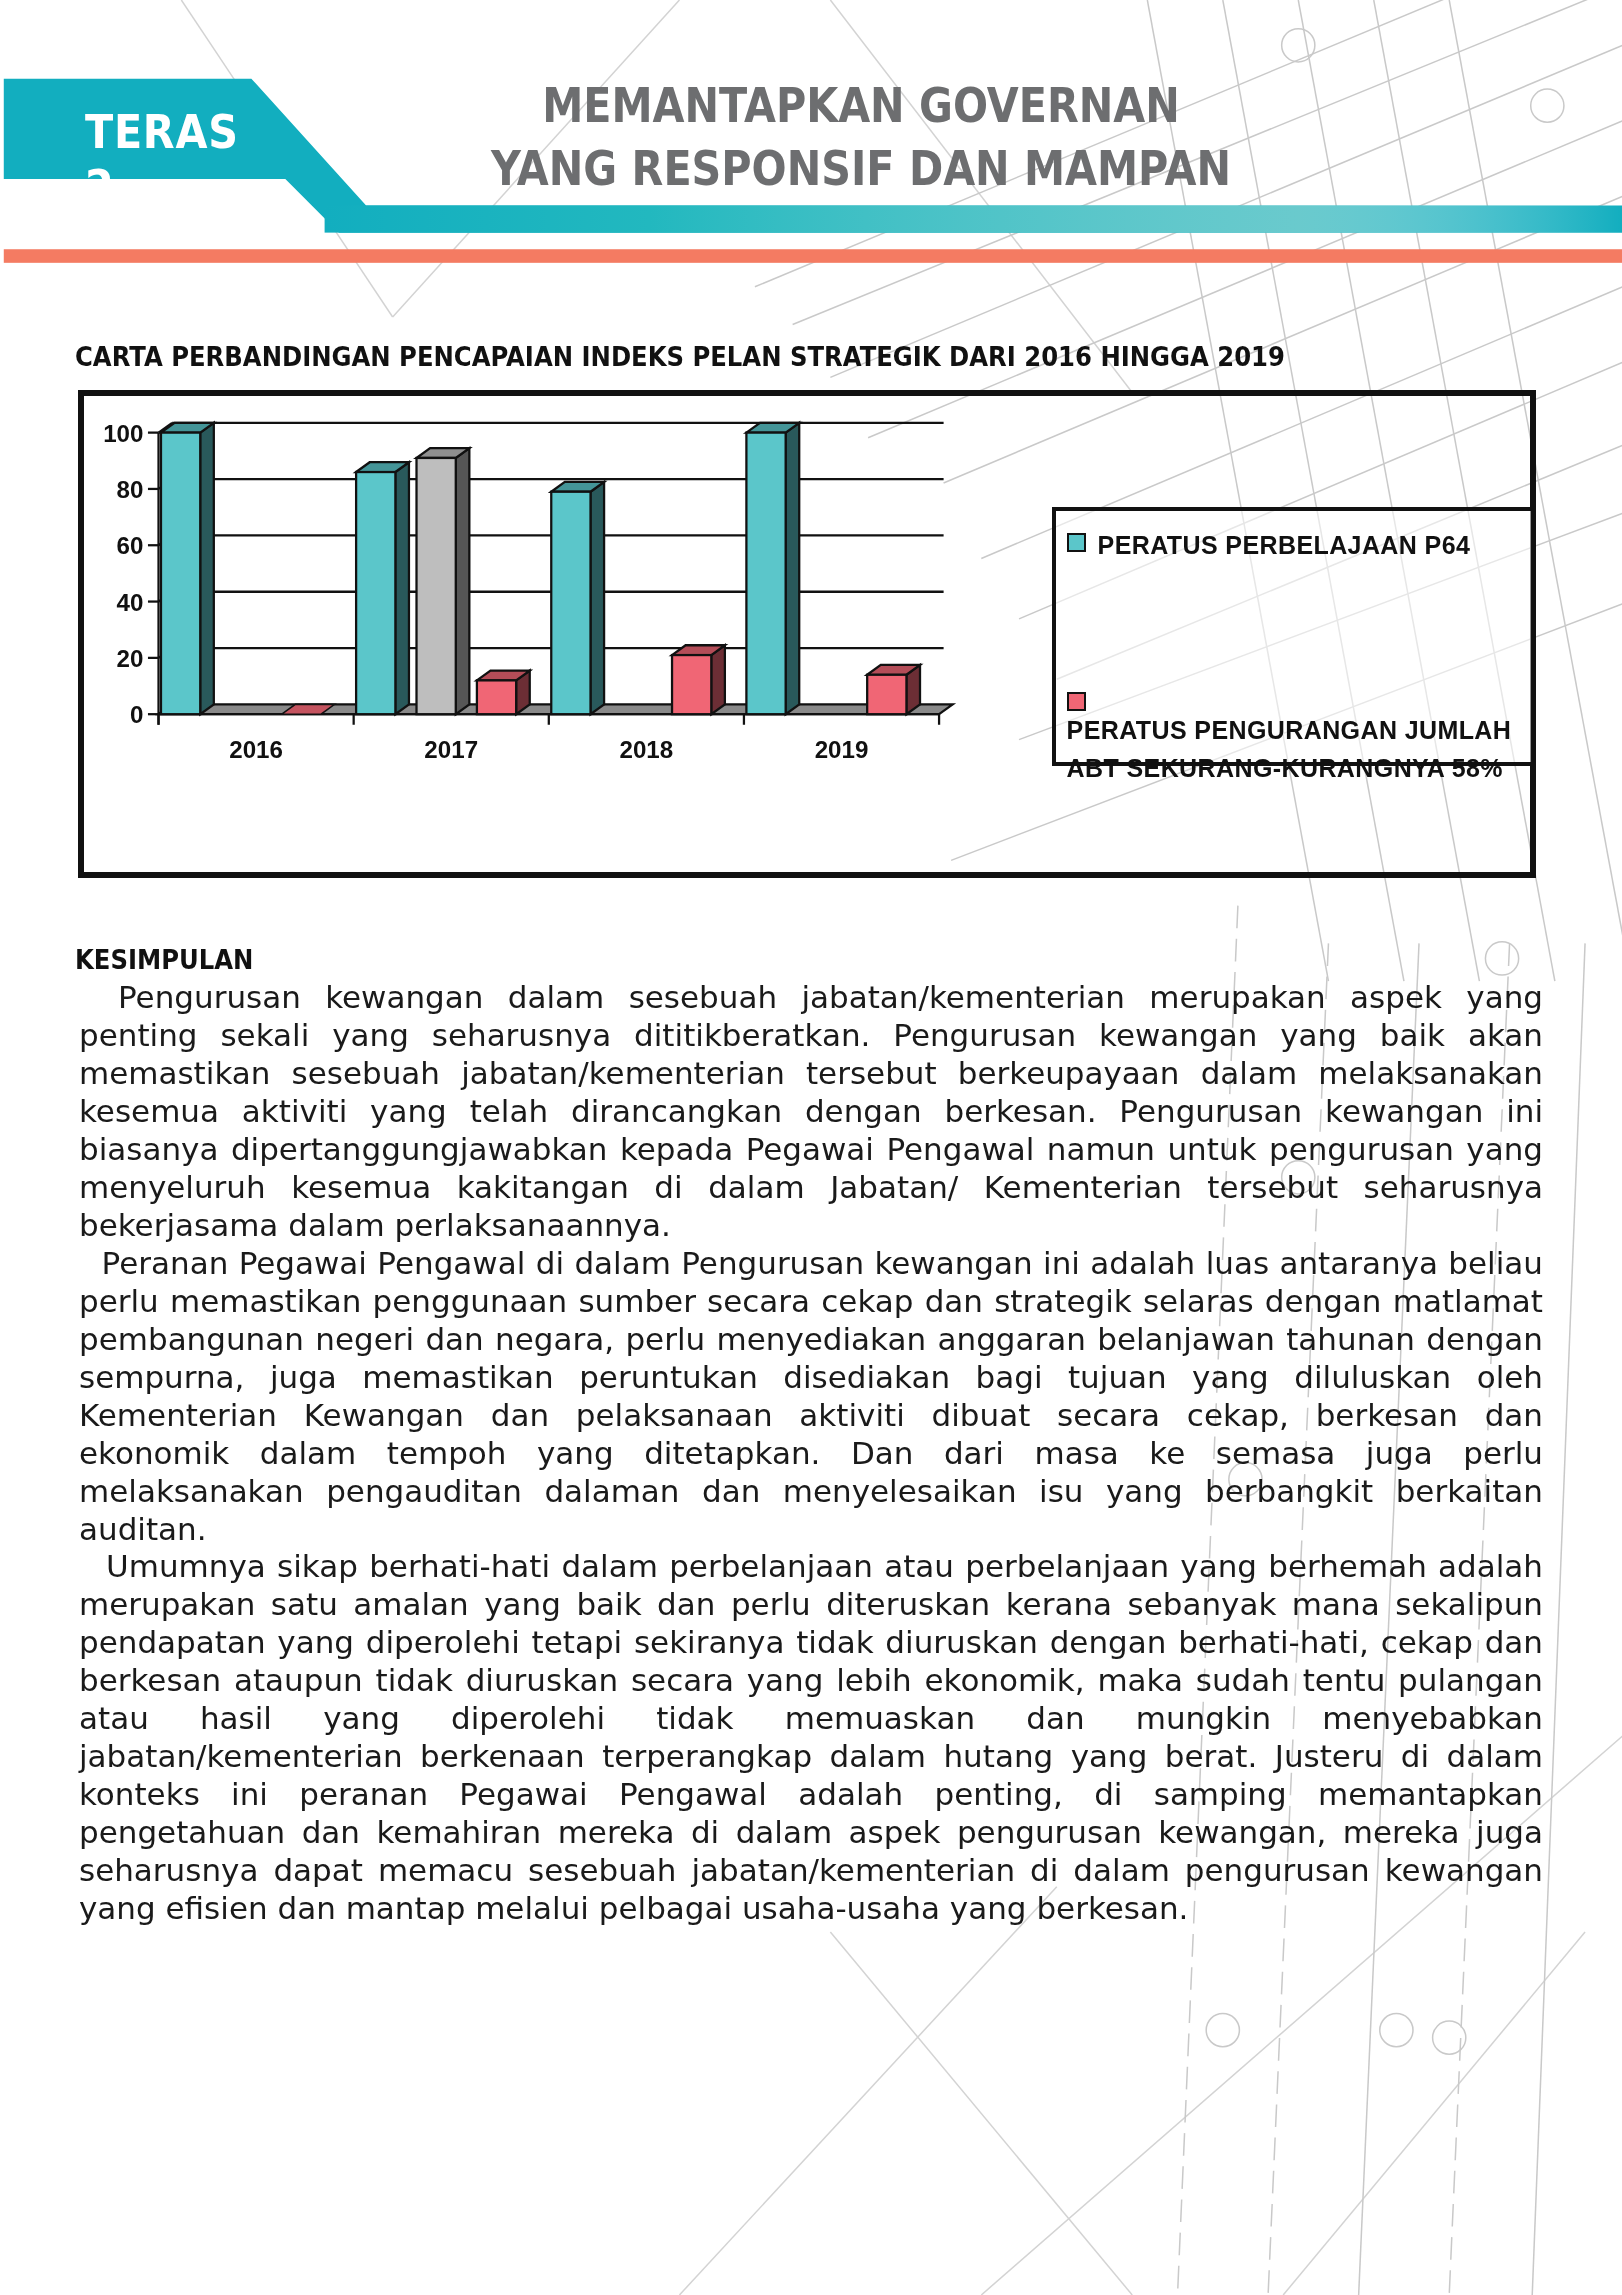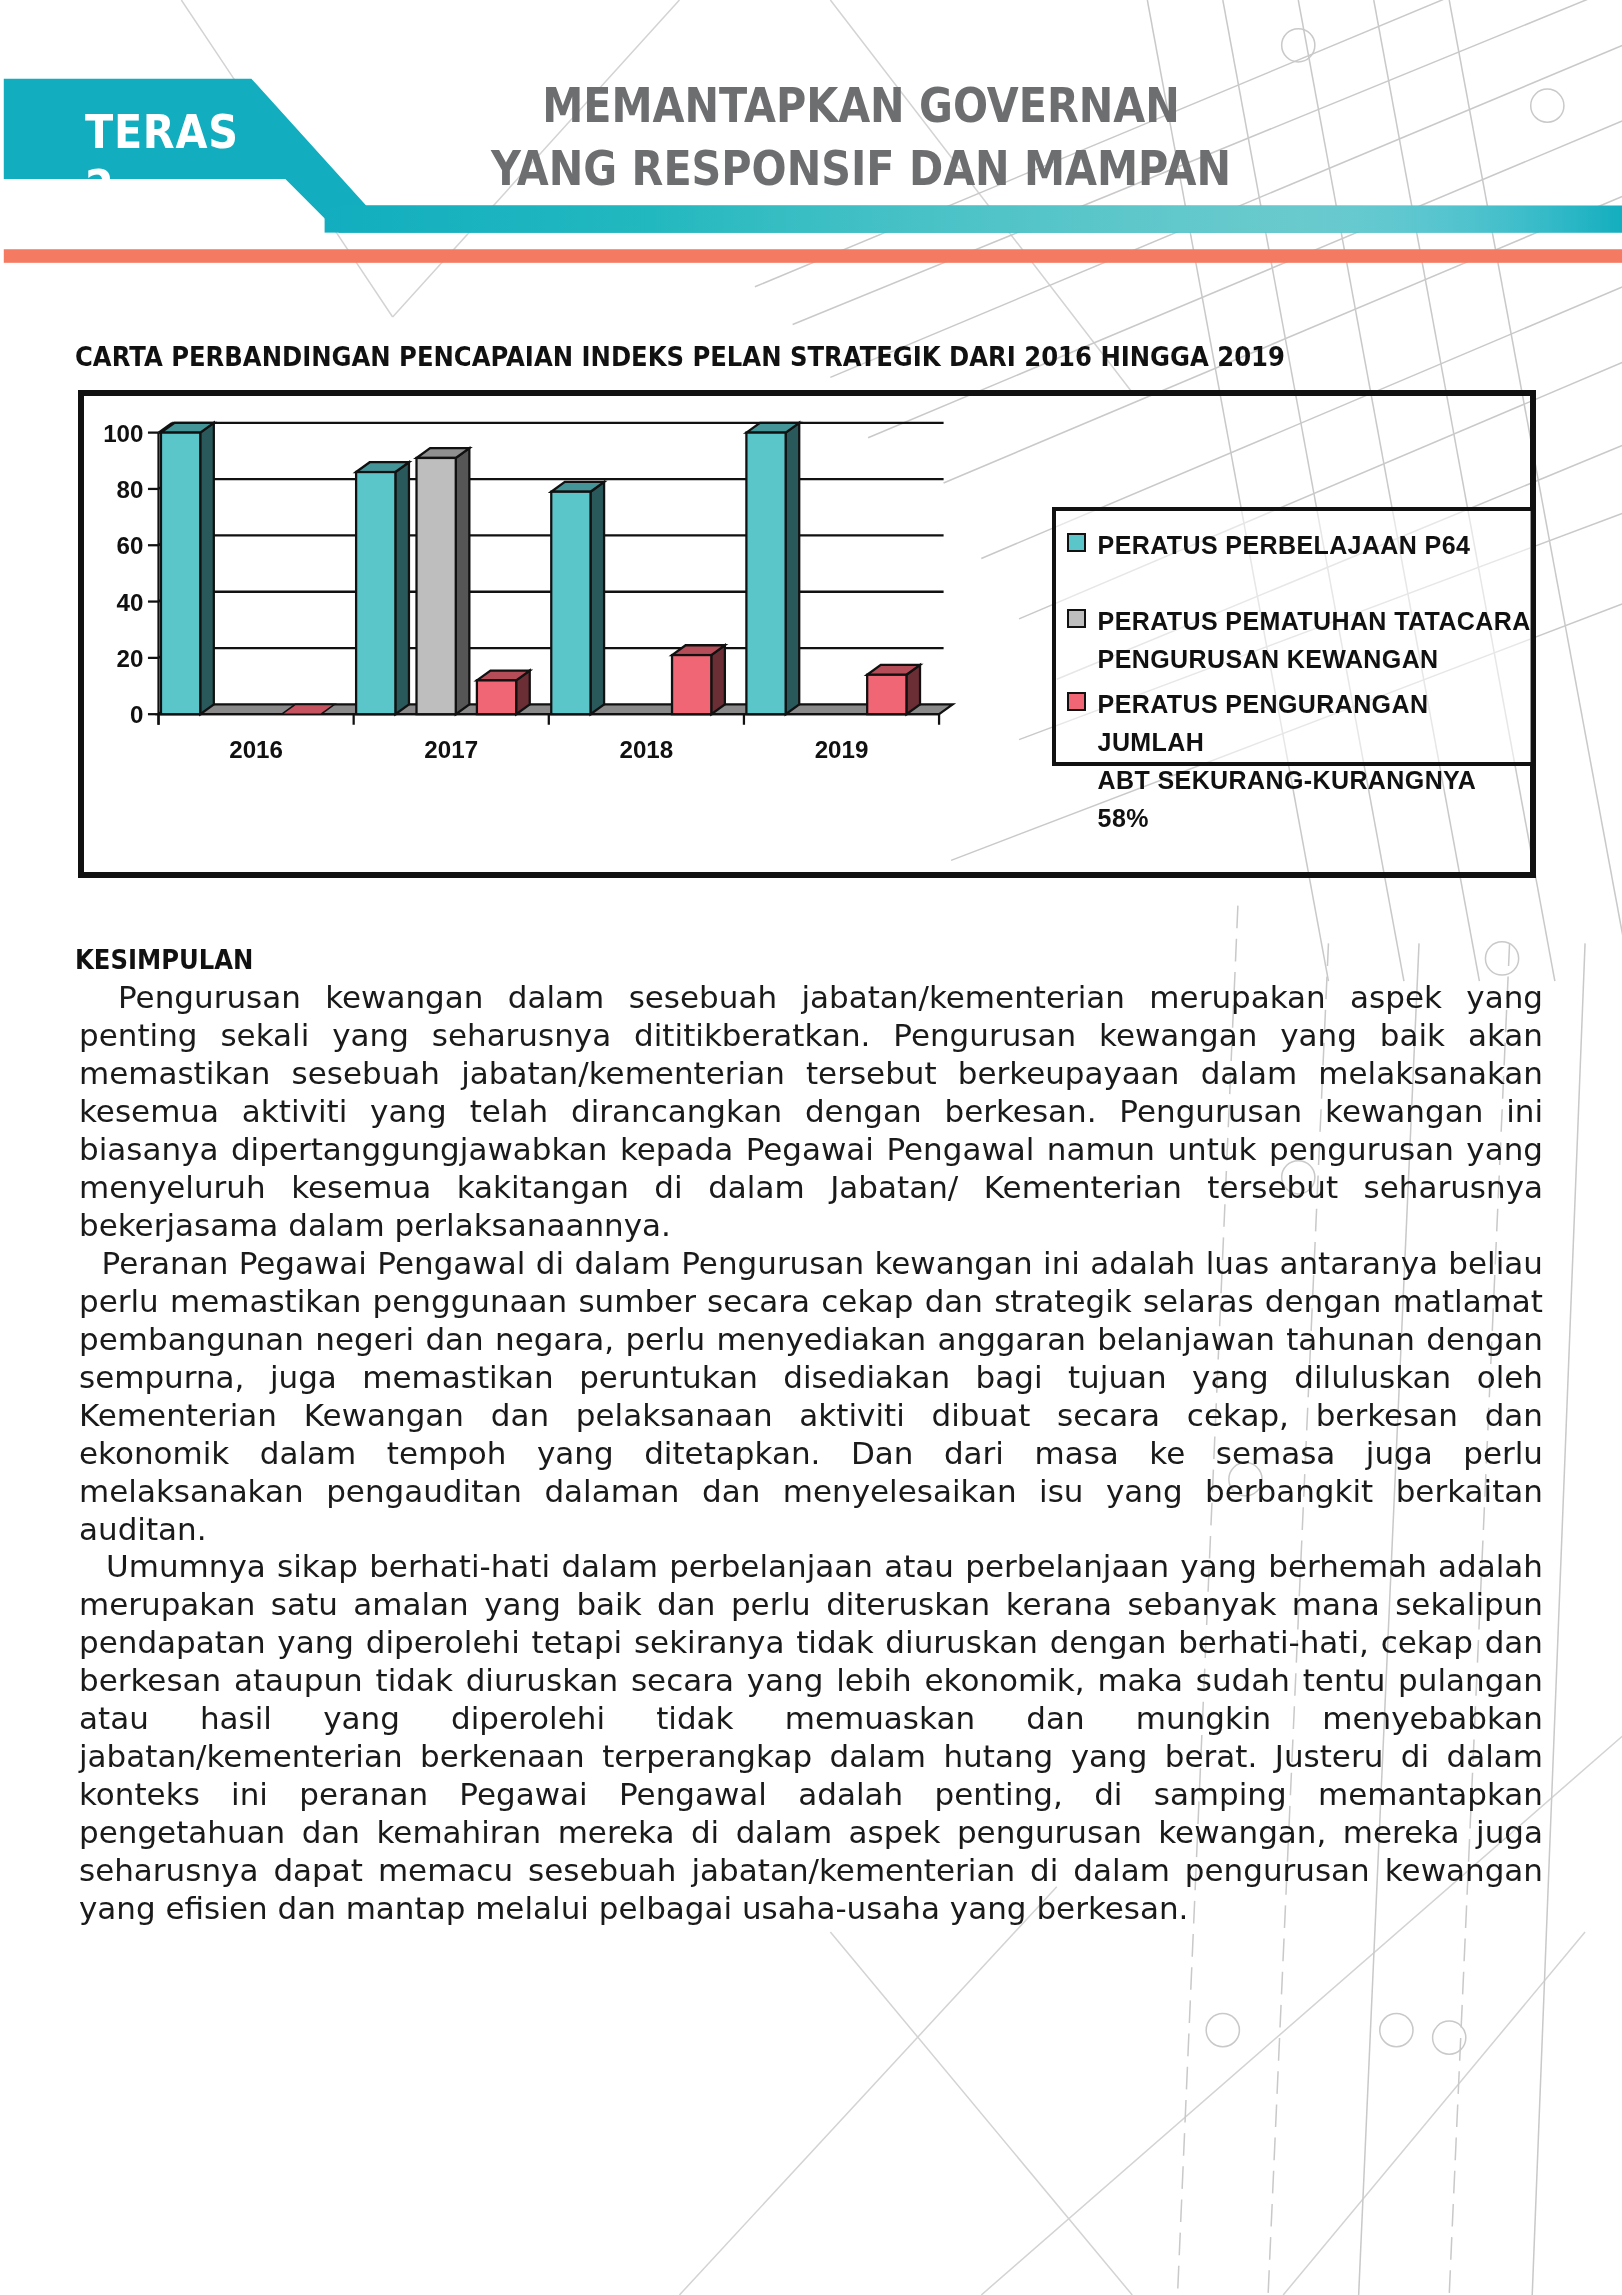--- a/index.html
+++ b/index.html
@@ -149,28 +149,21 @@
     <text x="1114.75" y="1004" text-anchor="middle" font-family="Liberation Sans, sans-serif" font-weight="bold" font-size="32" fill="#111">2019</text>
   </svg>
 
 <div class="legend">
   <div class="legend-item" style="top:15px;">
     <span class="legend-swatch" style="background:#5BC6CA;"></span>
     <span class="legend-text">
       <span>PERATUS PERBELAJAAN P64</span>
     </span>
   </div>
-  <div class="legend-item" style="top:91px;">
-    <span class="legend-swatch" style="background:#BEBEBE;"></span>
-    <span class="legend-text">
-      <span>PERATUS PEMATUHAN TATACARA</span><br>
-      <span>PENGURUSAN KEWANGAN</span>
-    </span>
-  </div>
-  <div class="legend-item" style="top:174px;">
+  <div class="legend-item" style="top:174px;flex-direction:column;">
     <span class="legend-swatch" style="background:#F06675;"></span>
     <span class="legend-text">
       <span>PERATUS PENGURANGAN JUMLAH</span><br>
       <span>ABT SEKURANG-KURANGNYA 58%</span>
     </span>
   </div>
 </div>
 
 <div class="section-heading">KESIMPULAN</div>
 <div class="para" style="top:978px;text-indent:39px;">Pengurusan kewangan dalam sesebuah jabatan/kementerian merupakan aspek yang penting sekali yang seharusnya dititikberatkan. Pengurusan kewangan yang baik akan memastikan sesebuah jabatan/kementerian tersebut berkeupayaan dalam melaksanakan kesemua aktiviti yang telah dirancangkan dengan berkesan. Pengurusan kewangan ini biasanya dipertanggungjawabkan kepada Pegawai Pengawal namun untuk pengurusan yang menyeluruh kesemua kakitangan di dalam Jabatan/ Kementerian tersebut seharusnya bekerjasama dalam perlaksanaannya.</div>

